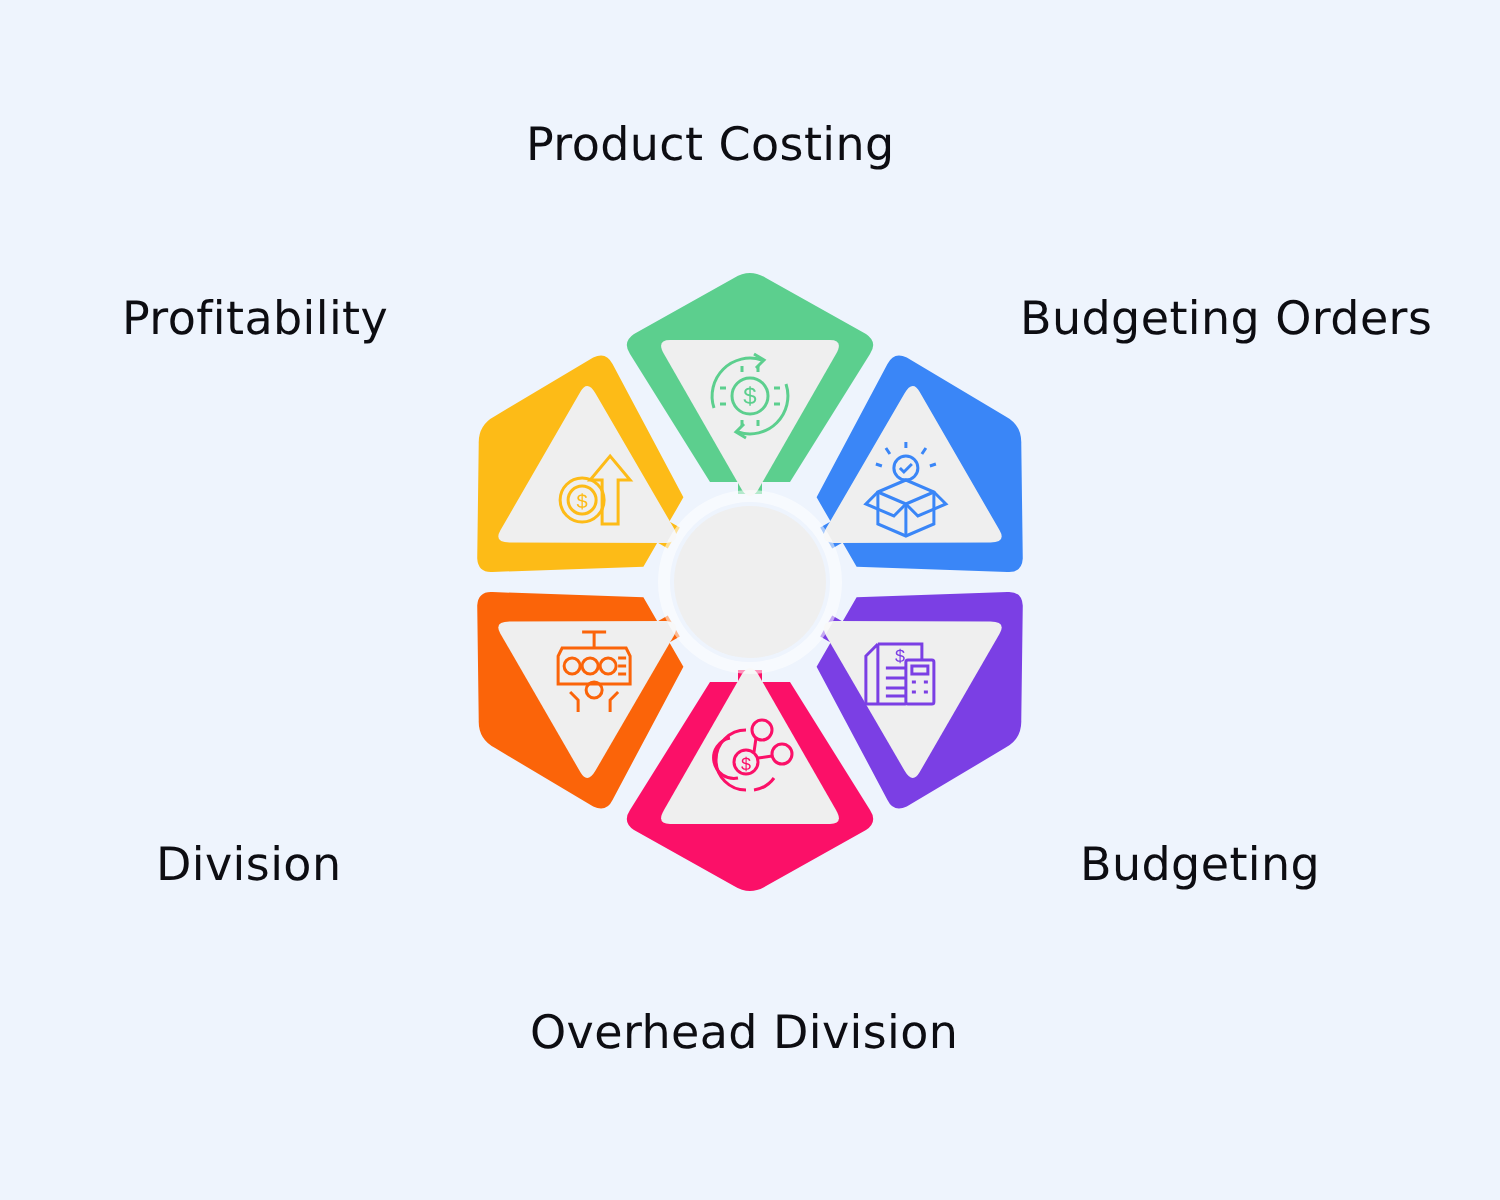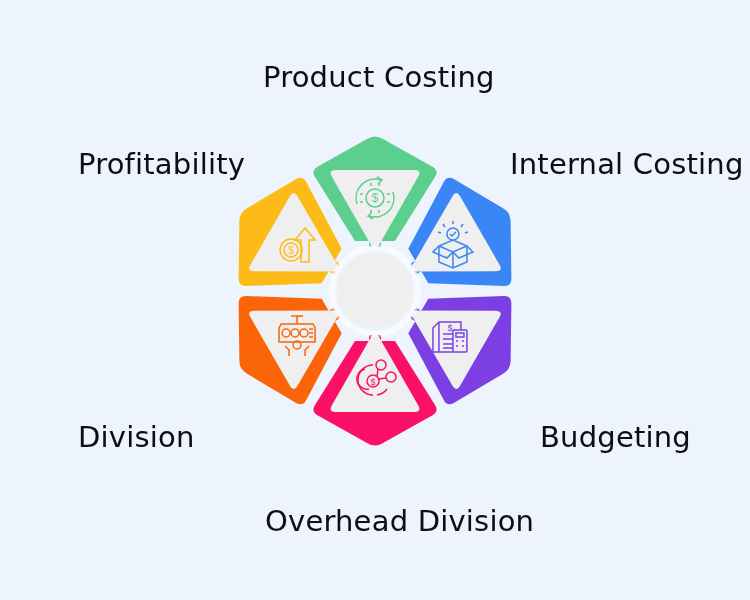--- a/index.html
+++ b/index.html
@@ -4,21 +4,21 @@
 <style>
   html, body { margin: 0; padding: 0; }
   body {
     width: 750px; height: 600px; overflow: hidden;
     background: #eef4fd;
     font-family: "DejaVu Sans", "Liberation Sans", sans-serif;
     position: relative;
   }
   .label {
     position: absolute;
-    font-size: 29px;
+    font-size: 23px;
     color: #0d0d12;
     font-weight: 500;
     white-space: nowrap;
     letter-spacing: 0.2px;
   }
   svg.diagram { position: absolute; left: 0; top: 0; }
 </style>
 </head>
 <body>
 
@@ -111,17 +111,17 @@
         <path d="M 4 16 L 4 -6 L -2 -6 L 8 -18 L 18 -6 L 12 -6 L 12 16 Z"></path>
       </g>
     </g>
 
     <circle r="43" fill="none" stroke="#ffffff" stroke-opacity="0.55" stroke-width="6"></circle>
     <circle r="38" fill="#efefef"></circle>
   </g>
 </svg>
 
 <div class="label" style="left:263px; top:60px;">Product Costing</div>
-<div class="label" style="left:78px; top:147px;text-align:center;">Profitability</div>
-<div class="label" style="left:510px; top:147px;">Internal Costing</div>
+<div class="label" style="left:61px; top:147px;text-align:center;">Profitability</div>
+<div class="label" style="left:510px; top:147px;">Budgeting Orders</div>
 <div class="label" style="left:78px; top:420px;">Division</div>
 <div class="label" style="left:540px; top:420px;">Budgeting</div>
 <div class="label" style="left:265px; top:504px;">Overhead Division</div>
 
 </body></html>

